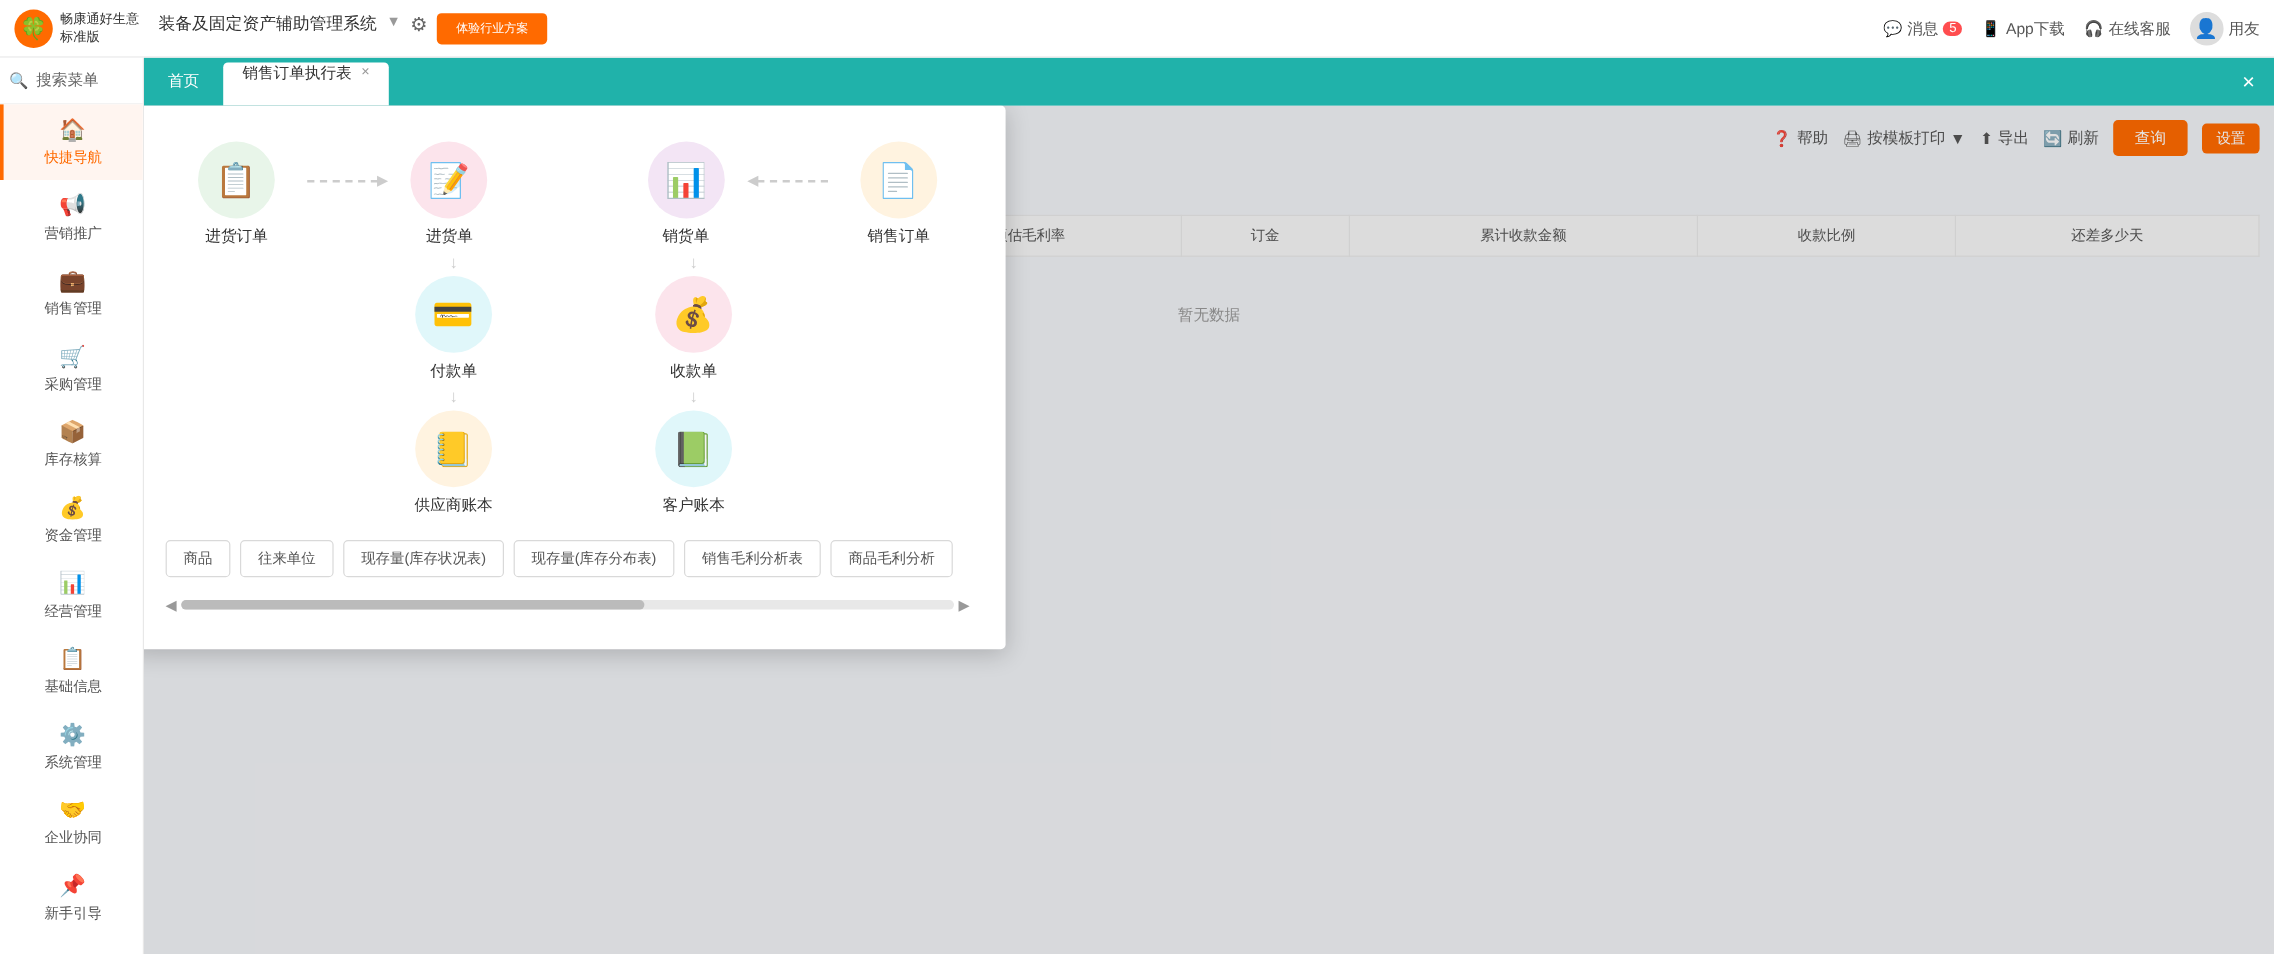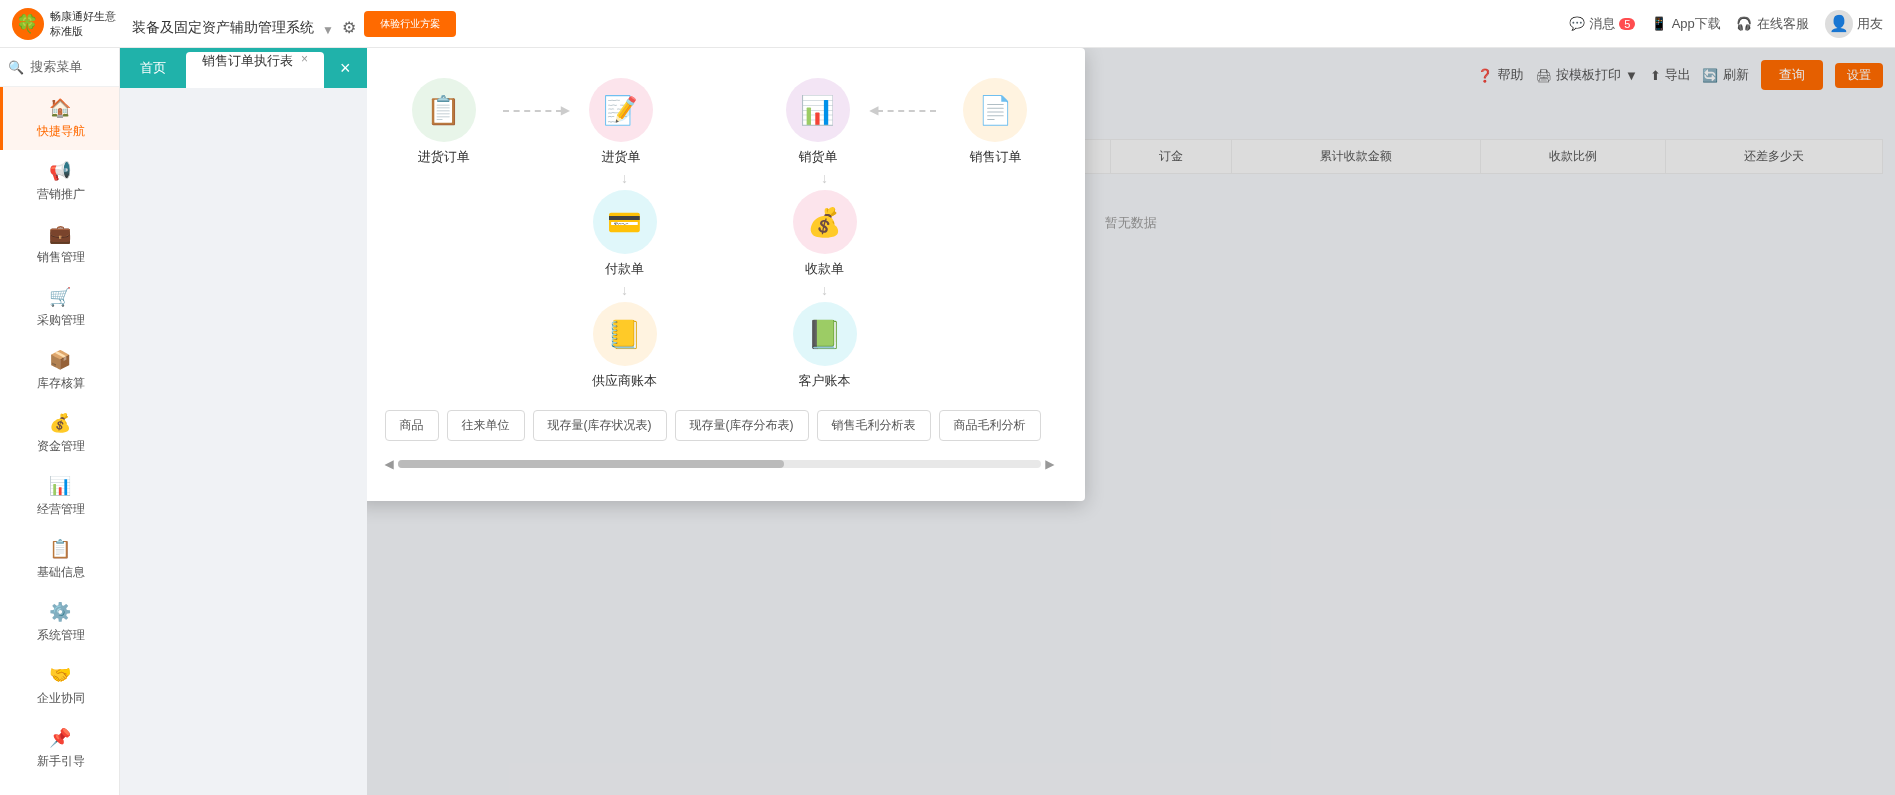--- a/index.html
+++ b/index.html
@@ -28,21 +28,21 @@
       width: 32px; height: 32px;
       background: #ff6a00;
       border-radius: 50%;
       display: flex; align-items: center; justify-content: center;
       color: white; font-size: 16px; font-weight: bold;
     }
     .logo-text { font-size: 11px; color: #333; line-height: 1.3; }
     .header-title-area {
       flex: 1;
       display: flex;
-      align-items: flex-end;
+      align-items: flex-start;
       gap: 8px;
     }
     .system-title { font-size: 14px; color: #333; font-weight: 500; }
     .dropdown-arrow { color: #999; font-size: 12px; cursor: pointer; }
     .settings-icon { color: #666; font-size: 16px; cursor: pointer; }
     .trial-btn {
       background: #ff6a00;
       color: white;
       border: none;
       padding: 6px 16px;
@@ -107,21 +107,21 @@
       border-left: 3px solid transparent;
     }
     .sidebar-item.active {
       background: #fff5f0;
       border-left-color: #ff6a00;
       color: #ff6a00;
     }
     .sidebar-item .icon { font-size: 18px; }
 
     
-    .content-area { flex: 1; display: flex; flex-direction: row; overflow: hidden; }
+    .content-area { flex: 1; display: flex; flex-direction: column; overflow: hidden; }
 
     
     .tab-bar {
       height: 40px;
       background: #20b2aa;
       display: flex;
       align-items: stretch;
       flex-shrink: 0;
     }
     .tab-home {

